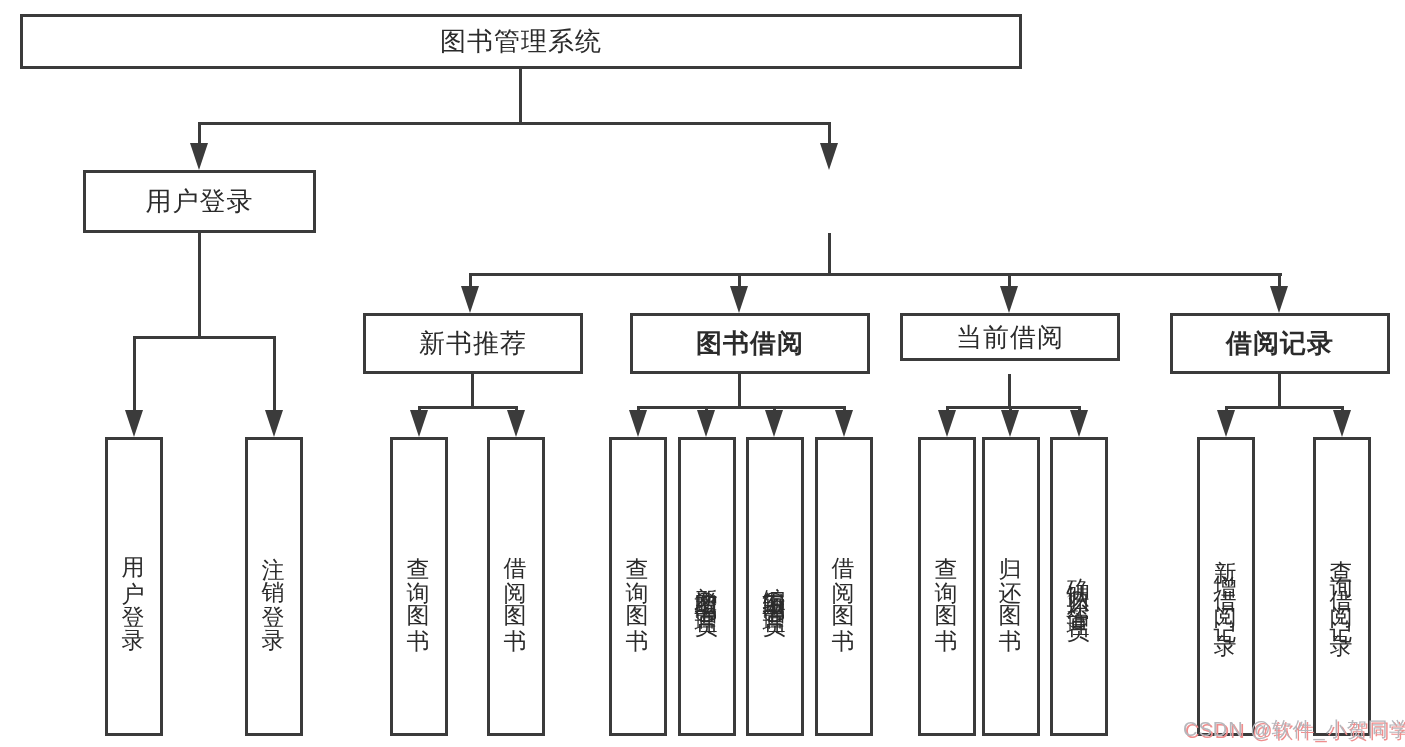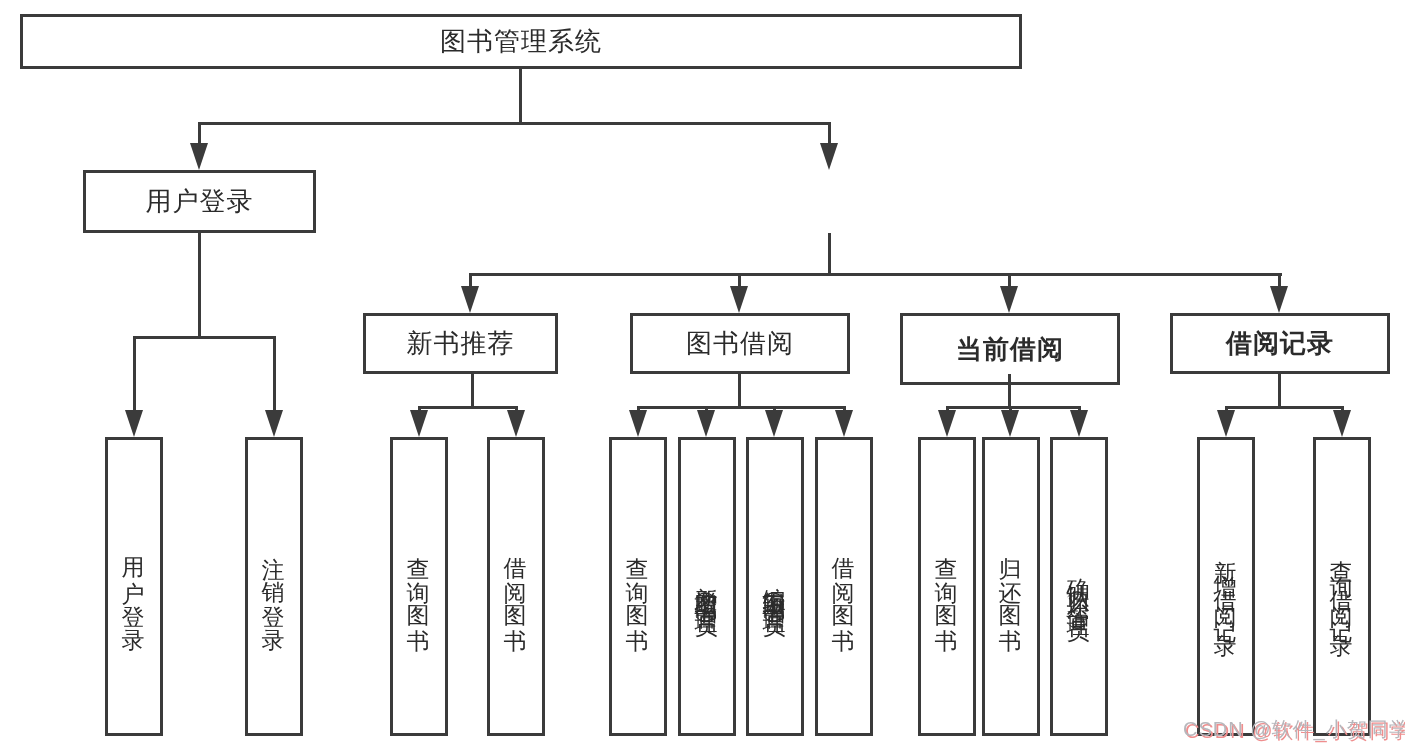--- a/index.html
+++ b/index.html
@@ -61,23 +61,23 @@
   <div class="hline" style="left:469px;top:273px;width:813px;"></div>
   <div class="vline" style="left:469px;top:273px;height:16px;"></div>
   <div class="arrow" style="left:461px;top:286px;"></div>
   <div class="vline" style="left:738px;top:273px;height:16px;"></div>
   <div class="arrow" style="left:730px;top:286px;"></div>
   <div class="vline" style="left:1008px;top:273px;height:16px;"></div>
   <div class="arrow" style="left:1000px;top:286px;"></div>
   <div class="vline" style="left:1278px;top:273px;height:16px;"></div>
   <div class="arrow" style="left:1270px;top:286px;"></div>
 
-  <div class="box" style="left:363px;top:313px;width:195px;height:61px;">新书推荐</div>
-  <div class="box" style="left:630px;top:313px;width:220px;height:61px;">图书借阅</div>
-  <div class="box" style="left:900px;top:313px;width:220px;height:72px;font-weight:bold;">当前借阅</div>
+  <div class="box" style="left:363px;top:313px;width:220px;height:61px;">新书推荐</div>
+  <div class="box" style="left:630px;top:313px;width:240px;height:61px;font-weight:bold;">图书借阅</div>
+  <div class="box" style="left:900px;top:313px;width:220px;height:48px;">当前借阅</div>
   <div class="box" style="left:1170px;top:313px;width:220px;height:61px;font-weight:bold;">借阅记录</div>
 
   <div class="vline" style="left:471px;top:374px;height:32px;"></div>
   <div class="hline" style="left:418px;top:406px;width:100px;"></div>
   <div class="vline" style="left:418px;top:406px;height:8px;"></div>
   <div class="arrow" style="left:410px;top:410px;"></div>
   <div class="vline" style="left:515px;top:406px;height:8px;"></div>
   <div class="arrow" style="left:507px;top:410px;"></div>
 
   <div class="vline" style="left:738px;top:374px;height:32px;"></div>

